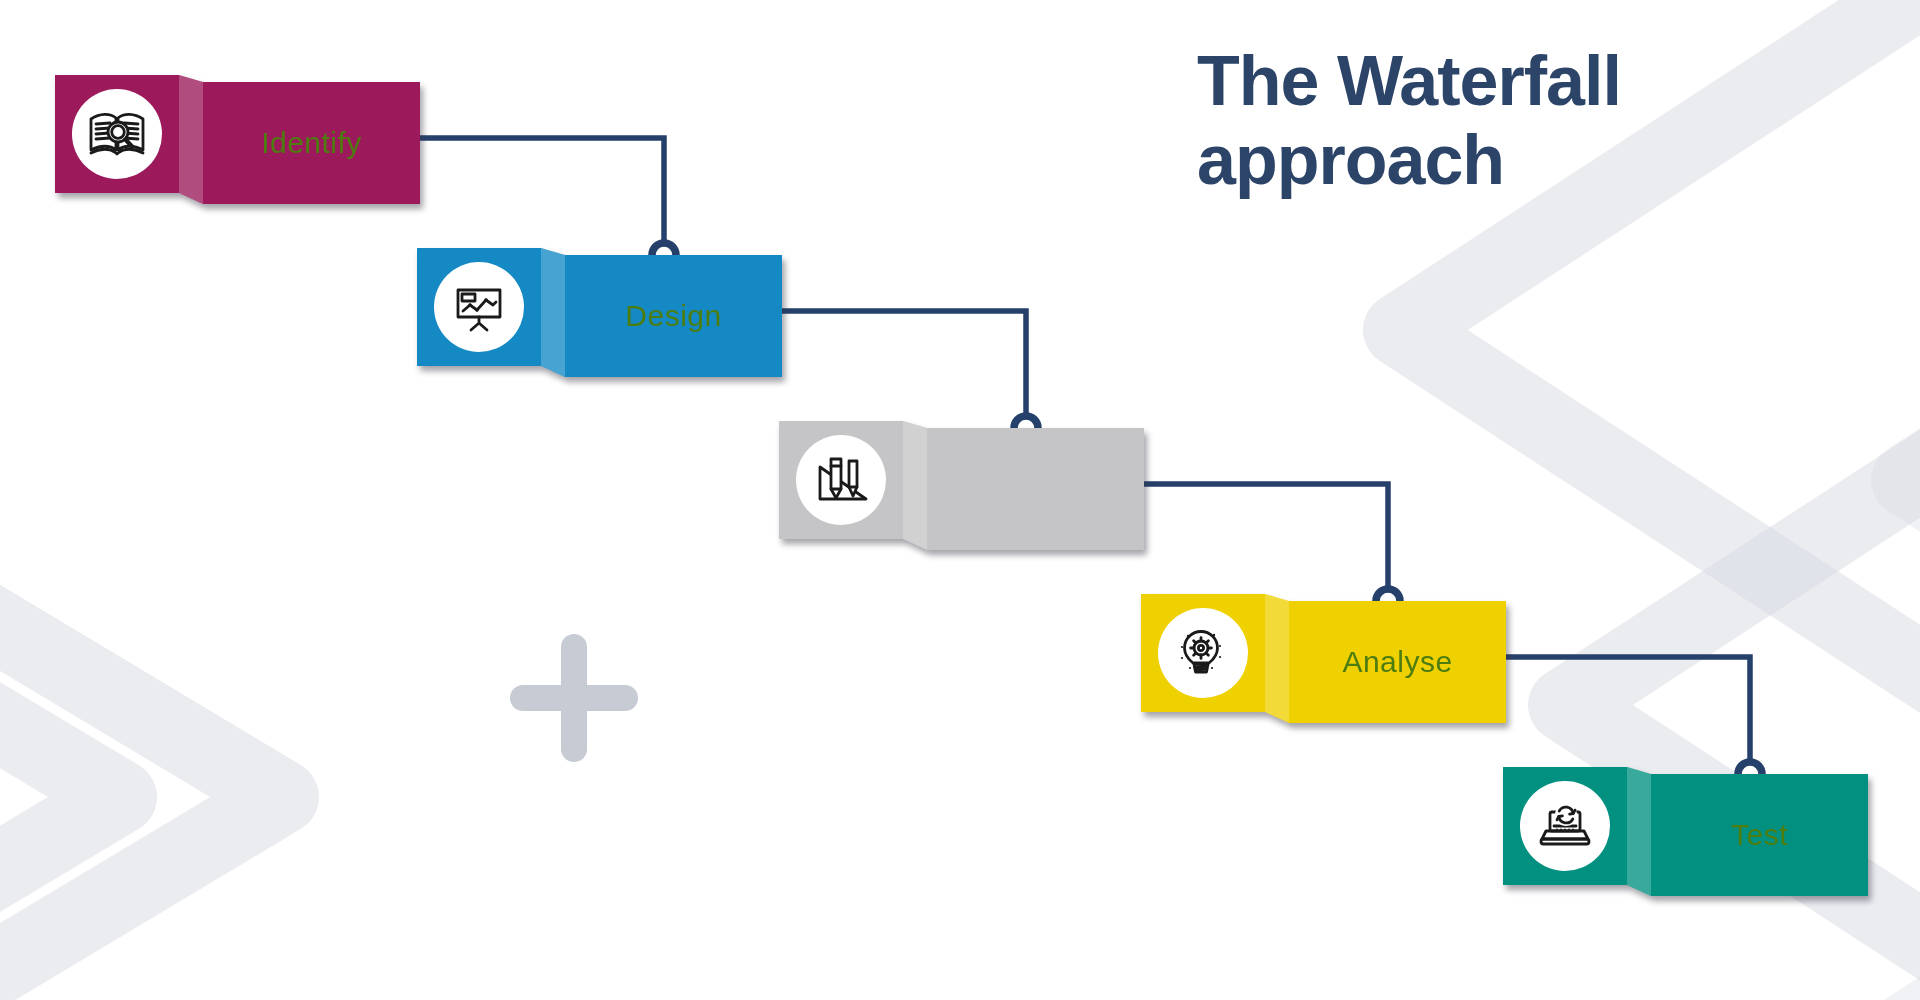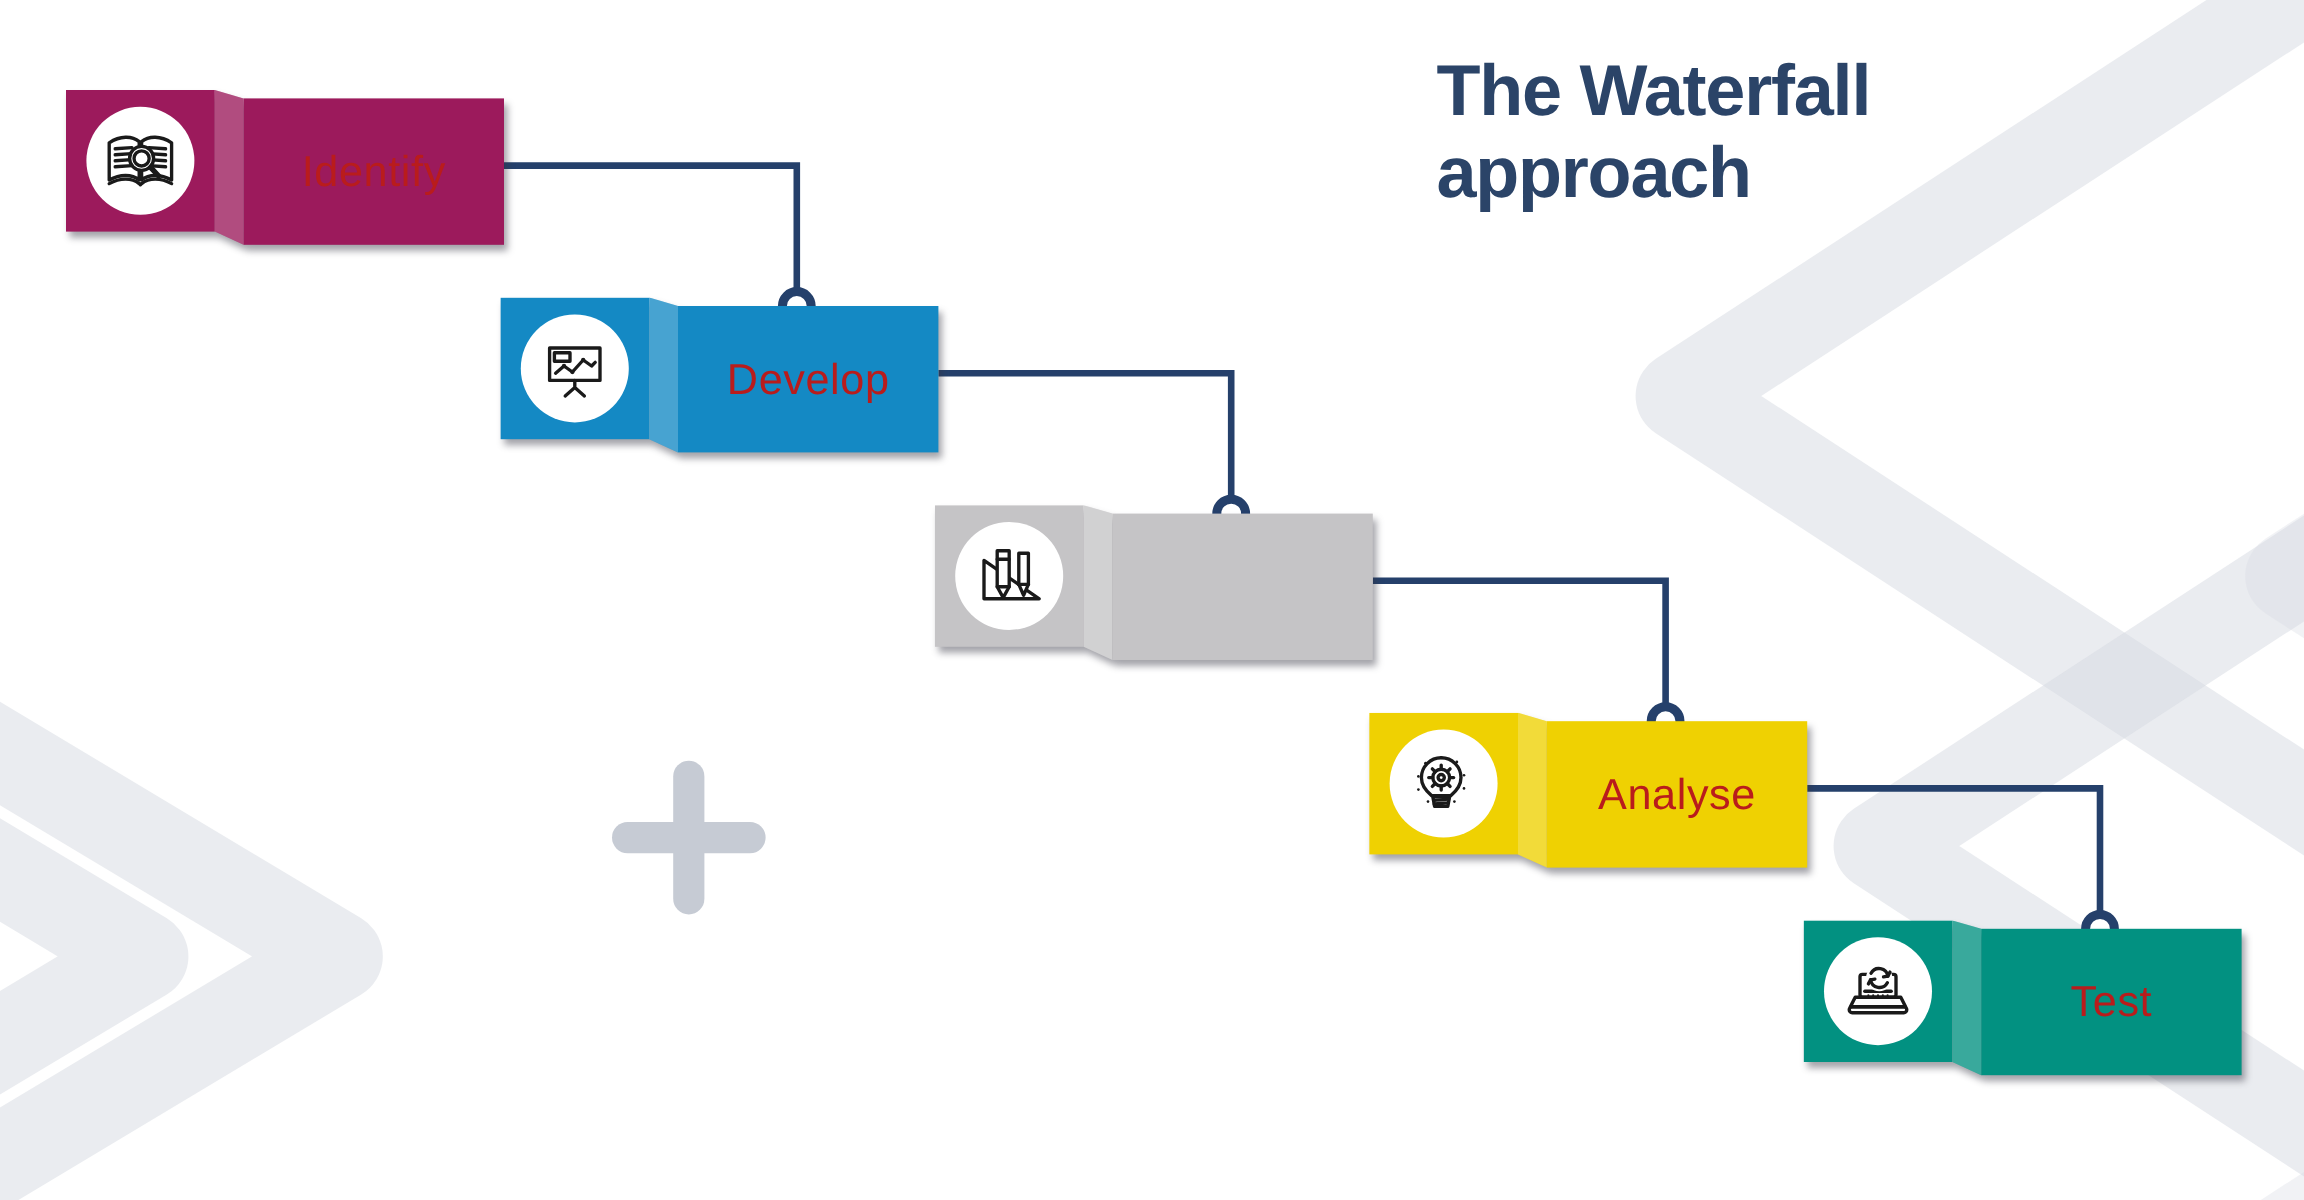--- a/index.html
+++ b/index.html
@@ -13,25 +13,25 @@
   .chev{fill:none;stroke:#D5D9E2;stroke-width:74;stroke-linejoin:round;opacity:.5;}
   .chev.lite{opacity:.34;}
   .connector-layer{position:absolute;left:0;top:0;width:1920px;height:1000px;}
   .connector{fill:none;stroke-width:5.5;}
   .ring{fill:#ffffff;stroke-width:7.5;}
   .step{position:absolute;width:372px;height:140px;}
   .step-svg{filter:drop-shadow(3px 5px 3px rgba(50,50,65,.45));}
   .step-label{
     position:absolute;left:148px;top:7px;width:217px;height:122px;
     display:flex;align-items:center;justify-content:center;
-    color:#b91c1c;font-size:36px;font-weight:500;letter-spacing:.5px;
+    color:#4d7c0f;font-size:30px;font-weight:500;letter-spacing:.5px;
   }
   .page-title{
     position:absolute;left:1197px;top:42px;width:660px;
-    color:#2B4468;font-size:60px;font-weight:600;line-height:1.13;letter-spacing:-1px;
+    color:#2B4468;font-size:70px;font-weight:600;line-height:1.13;letter-spacing:-1px;
   }
   .icon{stroke:#1A1A1A;stroke-width:2.8;fill:none;stroke-linecap:round;stroke-linejoin:round;}
   .icon .filldot{fill:#1A1A1A;stroke:none;}
   .icon .whitefill{fill:#ffffff;}
 </style>
 </head>
 <body>
 
 <svg class="bg-layer" viewBox="0 0 1920 1000">
   <path class="chev" d="M-312,538 L120,797 L-312,1056"></path>
@@ -88,21 +88,21 @@
     <g class="icon" transform="translate(62,59)">
       <rect x="-21" y="-17" width="42" height="27"></rect>
       <rect x="-17" y="-13" width="13" height="7"></rect>
       <polyline points="-16,4 -9,-2 -2,3 7,-7 14,-2 17,-5"></polyline>
       <circle class="filldot" cx="-9" cy="-2" r="1.8"></circle>
       <circle class="filldot" cx="-2" cy="3" r="1.8"></circle>
       <circle class="filldot" cx="7" cy="-7" r="1.8"></circle>
       <path d="M0,10 L0,16 M0,16 L-8,23 M0,16 L8,23"></path>
     </g>
   </svg>
-  <div class="step-label">Develop</div>
+  <div class="step-label">Design</div>
 </div>
 
 <div class="step" style="left:779px;top:421px;">
   <svg class="step-svg" width="372" height="140" viewBox="0 0 372 140">
     <rect x="0" y="0" width="124" height="118" fill="#C5C4C6"></rect>
     <polygon points="124,0 148,7 148,129 124,118" fill="#C5C4C6"></polygon>
     <polygon points="124,0 148,7 148,129 124,118" fill="#ffffff" opacity="0.22"></polygon>
     <rect x="148" y="7" width="217" height="122" fill="#C5C4C6"></rect>
     <circle cx="62" cy="59" r="45" fill="#ffffff"></circle>
     <g class="icon" transform="translate(62,59)">

